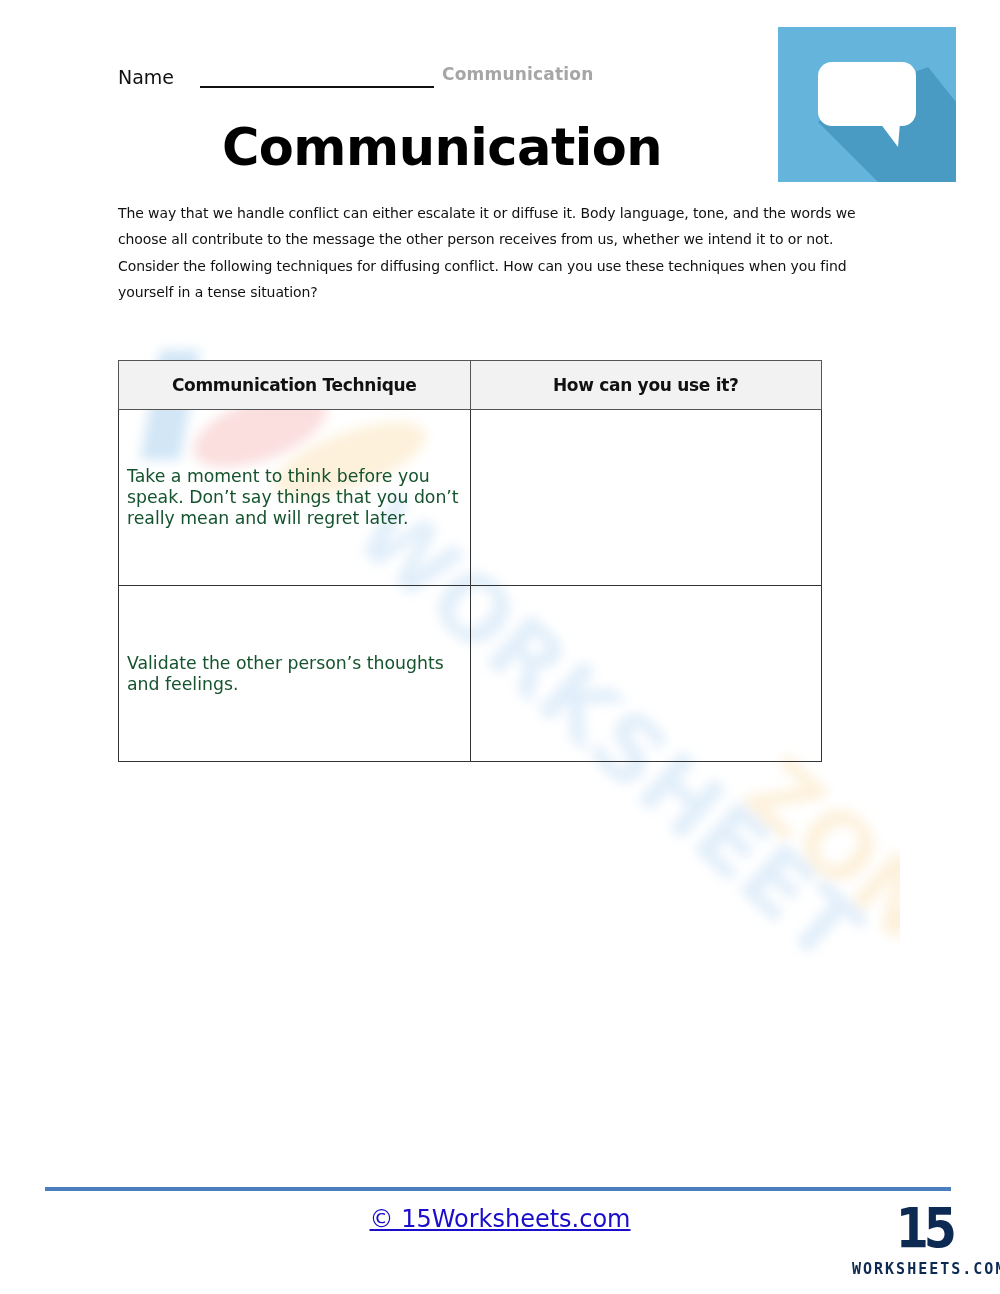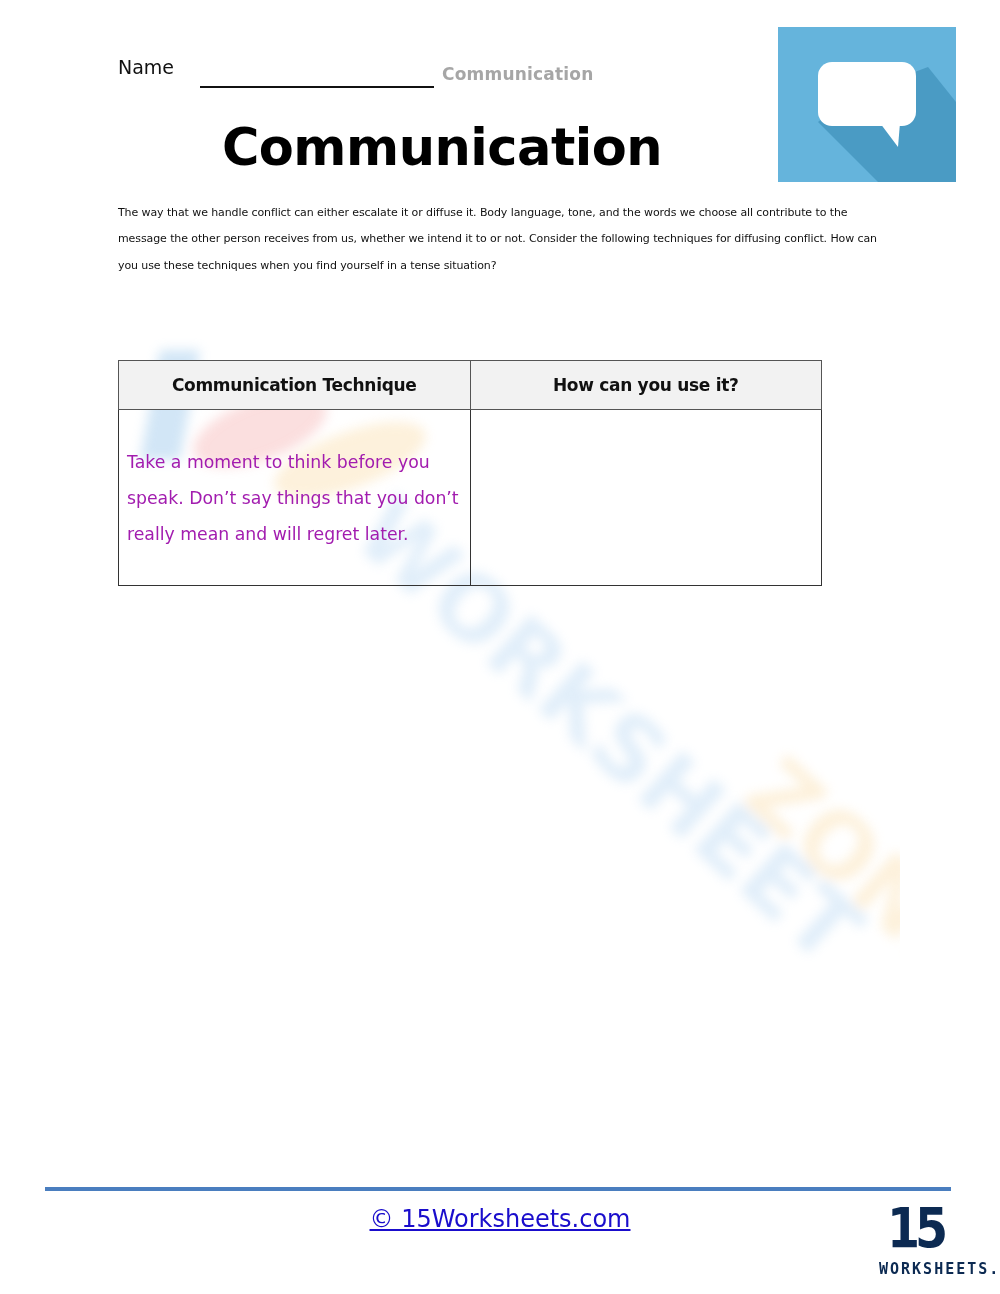--- a/index.html
+++ b/index.html
@@ -1,30 +1,30 @@
 <!DOCTYPE html>
 <html><head>
   <meta charset="utf-8">
   <style>
     html, body { margin: 0; padding: 0; background: #ffffff; }
     body { width: 1000px; height: 1294px; position: relative; overflow: hidden; font-family: "DejaVu Sans", sans-serif; color: #111; }
-    .name-label { position: absolute; left: 118px; top: 56px; font-size: 19px; font-family: "DejaVu Sans", sans-serif; color: #111; }
+    .name-label { position: absolute; left: 118px; top: 66px; font-size: 19px; font-family: "DejaVu Sans", sans-serif; color: #111; }
     .name-line { position: absolute; left: 200px; top: 86px; width: 234px; height: 0; border-top: 2px solid #111; }
     .header-topic { position: absolute; left: 442px; top: 64px; font-size: 17px; font-weight: bold; color: #a6a6a6; font-family: "DejaVu Sans", sans-serif; letter-spacing: 0.2px; }
     .title { position: absolute; left: 0; width: 884px; top: 118px; text-align: center; font-size: 51px; font-weight: bold; color: #000; font-family: "DejaVu Sans", sans-serif; letter-spacing: -0.5px; }
     .title-icon { position: absolute; left: 778px; top: 27px; width: 178px; height: 155px; }
-    .intro { position: absolute; left: 118px; top: 200px; width: 770px; font-size: 11px; line-height: 26.4px; color: #111; font-family: "DejaVu Sans", sans-serif; letter-spacing: -0.1px; }
+    .intro { position: absolute; left: 118px; top: 200px; width: 770px; font-size: 14px; line-height: 26.4px; color: #111; font-family: "DejaVu Sans", sans-serif; letter-spacing: -0.1px; }
     .watermark { position: absolute; left: 120px; top: 330px; width: 780px; height: 700px; pointer-events: none; opacity: 0.35; }
     table.worksheet { position: absolute; left: 118px; top: 360px; width: 704px; border-collapse: collapse; table-layout: fixed; }
     table.worksheet th { background: #f2f2f2; height: 46px; font-size: 17px; font-weight: bold; text-align: center; border: 1.5px solid #555; color: #111; font-family: "DejaVu Sans", sans-serif; letter-spacing: -0.3px; }
-    table.worksheet td { height: 175px; border: 1.5px solid #333; vertical-align: middle; padding: 0 8px; font-size: 17.3px; line-height: 36px; color: #a21caf; font-family: "DejaVu Sans", sans-serif; }
+    table.worksheet td { height: 175px; border: 1.5px solid #333; vertical-align: middle; padding: 0 8px; font-size: 17.3px; line-height: 21px; color: #14532d; font-family: "DejaVu Sans", sans-serif; }
     table.worksheet td.answer { background: transparent; }
     .footer-rule { position: absolute; left: 45px; top: 1187px; width: 906px; height: 4px; background: #4a7ebf; }
     .footer-link { position: absolute; left: 0; width: 1000px; top: 1205px; text-align: center; font-size: 24px; color: #1a0dcc; text-decoration: underline; font-family: "DejaVu Sans", sans-serif; }
-    .footer-logo { position: absolute; left: 879px; top: 1198px; width: 108px; height: 82px; text-align: left; }
+    .footer-logo { position: absolute; left: 852px; top: 1198px; width: 108px; height: 82px; text-align: right; }
     .logo-num { display: block; font-family: "DejaVu Sans", sans-serif; font-weight: bold; font-size: 56px; line-height: 60px; color: #0c2a52; letter-spacing: -6px; transform: scaleX(0.85); }
     .logo-text { display: block; font-family: "DejaVu Sans Mono", monospace; font-weight: bold; font-size: 15px; color: #0c2a52; letter-spacing: 2px; margin-top: 2px; }
   </style>
 </head>
 <body>
 
 <svg class="watermark" viewBox="0 0 780 700">
   <defs>
     <filter id="blur">
         <feGaussianBlur stdDeviation="6"></feGaussianBlur>
@@ -63,20 +63,24 @@
     <tr>
       <th>Communication Technique</th>
       <th>How can you use it?</th>
     </tr>
   </thead>
   <tbody>
     <tr>
       <td>Take a moment to think before you speak. Don’t say things that you don’t really mean and will regret later.</td>
       <td class="answer"></td>
     </tr>
+    <tr>
+      <td>Validate the other person’s thoughts and feelings.</td>
+      <td class="answer"></td>
+    </tr>
   </tbody>
 </table>
 
 <div class="footer-rule"></div>
 <a class="footer-link">© 15Worksheets.com</a>
 <div class="footer-logo">
   <span class="logo-num">15</span>
   <span class="logo-text">WORKSHEETS.COM</span>
 </div>
 

